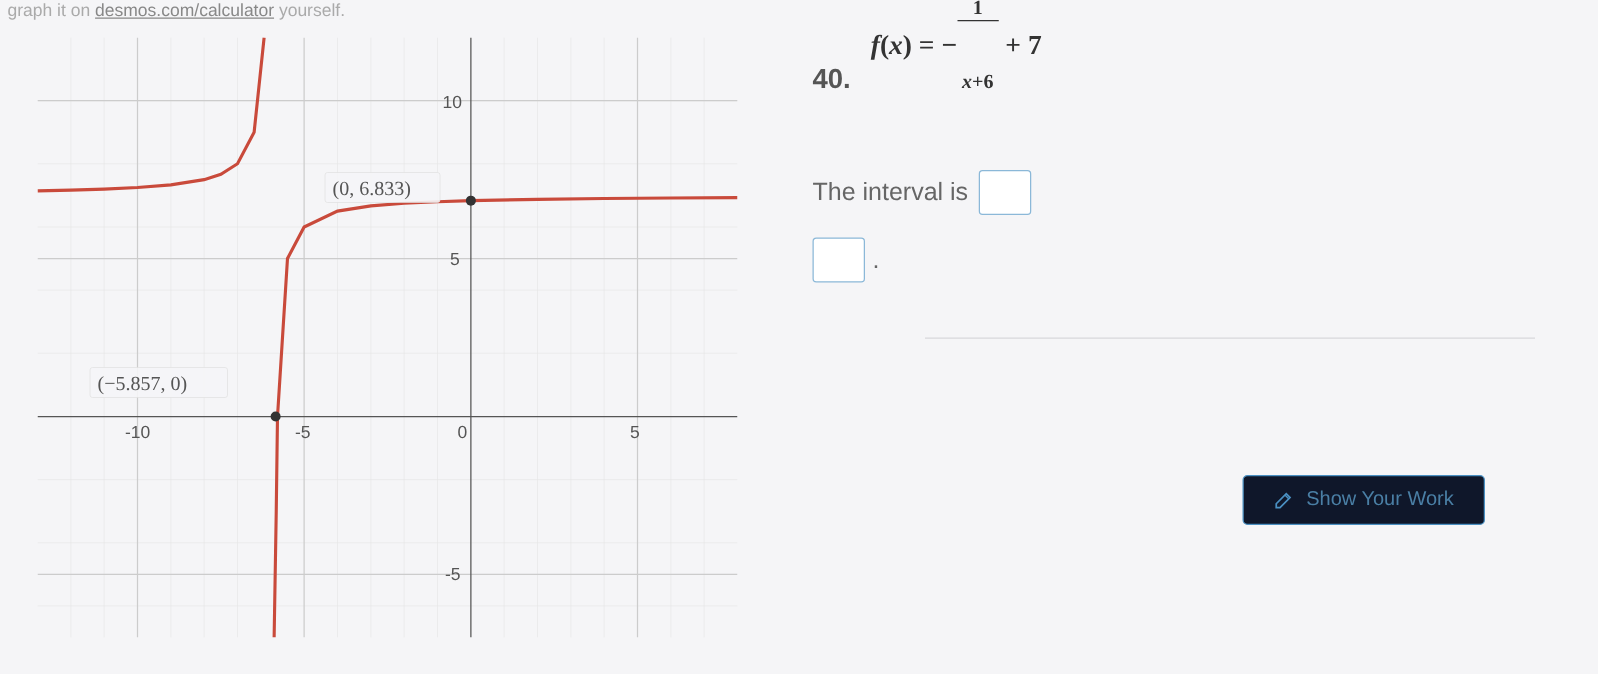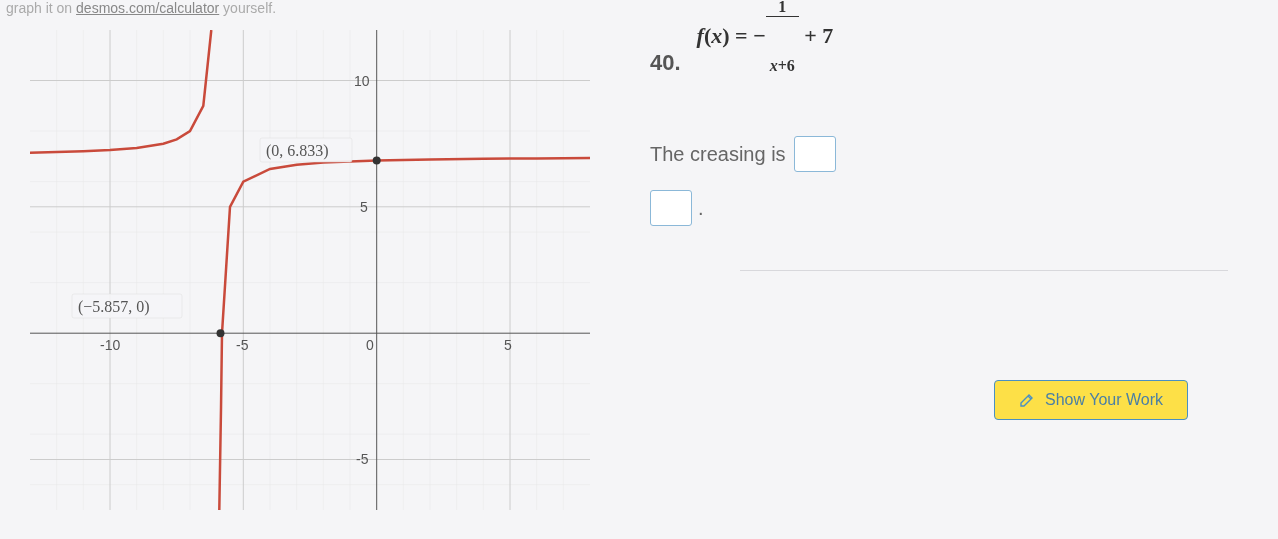--- a/index.html
+++ b/index.html
@@ -65,21 +65,21 @@
   .show-work {
     position: absolute;
     right: 90px;
     top: 380px;
     border: 1px solid #4a90c2;
     border-radius: 4px;
     padding: 10px 24px;
     display: flex;
     align-items: center;
     gap: 10px;
-    background: #fde047;
+    background: #0f172a;
     color: #4a7fa5;
     font-size: 16px;
     cursor: pointer;
   }
   .pencil-icon { width:16px; height:16px; }
   .divider {
     position:absolute;
     left:740px;
     right:50px;
     top:270px;
@@ -191,21 +191,21 @@
 
 <div class="question-area">
   <div class="q-row">
     <div class="q-num">40.</div>
     <div class="formula">
       <span>f</span><span style="font-style:normal">(</span><span>x</span><span style="font-style:normal">)</span><span style="font-style:normal"> = </span><span style="font-style:normal">−</span><span class="frac"><span class="num">1</span><span class="den"><span class="it">x</span><span>+6</span></span></span><span style="font-style:normal"> + 7</span>
     </div>
   </div>
 
   <div class="sentence">
-    <span>The creasing is</span>
+    <span>The interval is</span>
     <span class="blank-box"></span>
   </div>
   <div class="sentence-row2">
     <span class="blank-box small"></span>
     <span class="period">.</span>
   </div>
 </div>
 
 <div class="divider"></div>
 

